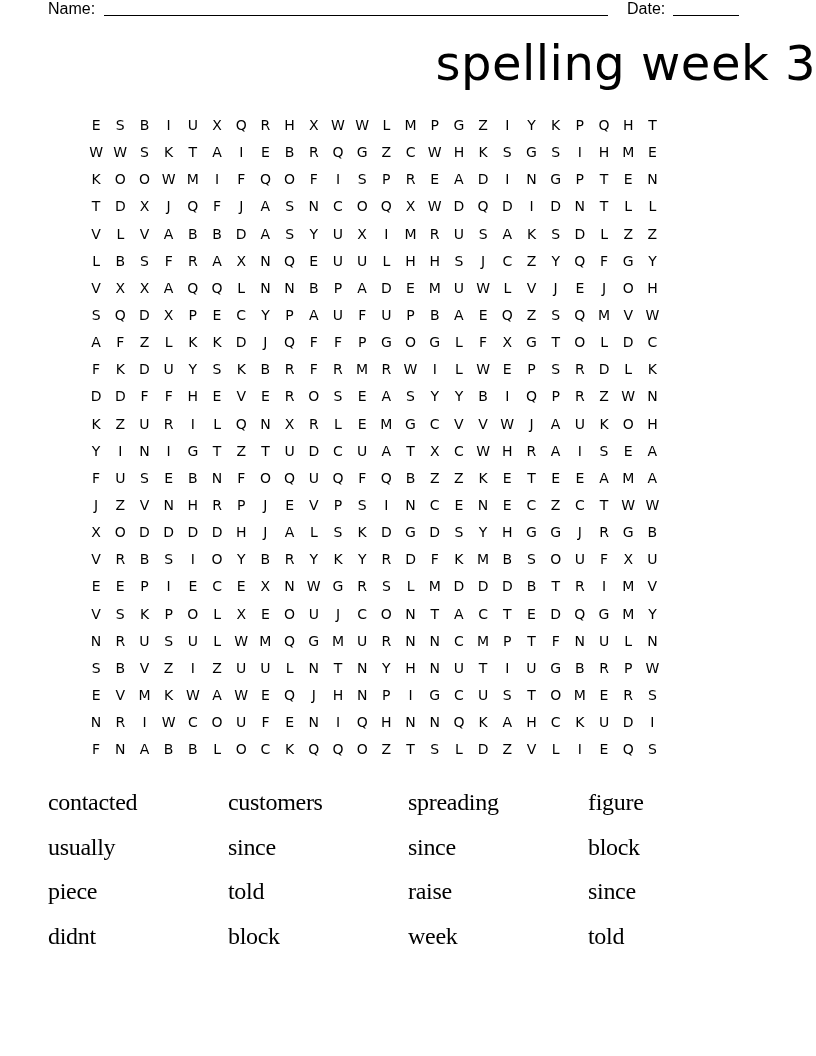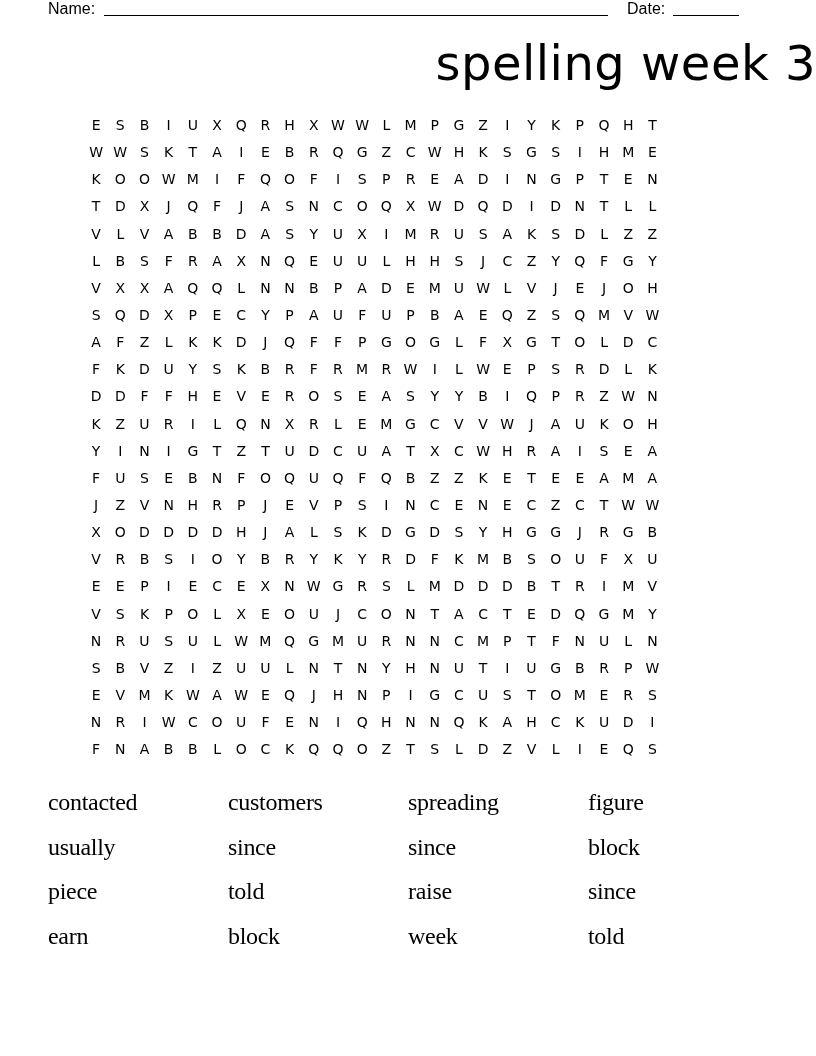--- a/index.html
+++ b/index.html
@@ -667,17 +667,17 @@
     <div class="word">spreading</div>
     <div class="word">figure</div>
     <div class="word">usually</div>
     <div class="word">since</div>
     <div class="word">since</div>
     <div class="word">block</div>
     <div class="word">piece</div>
     <div class="word">told</div>
     <div class="word">raise</div>
     <div class="word">since</div>
-    <div class="word">earn</div>
+    <div class="word">didnt</div>
     <div class="word">block</div>
     <div class="word">week</div>
     <div class="word">told</div>
   </div>
 
 </body></html>

